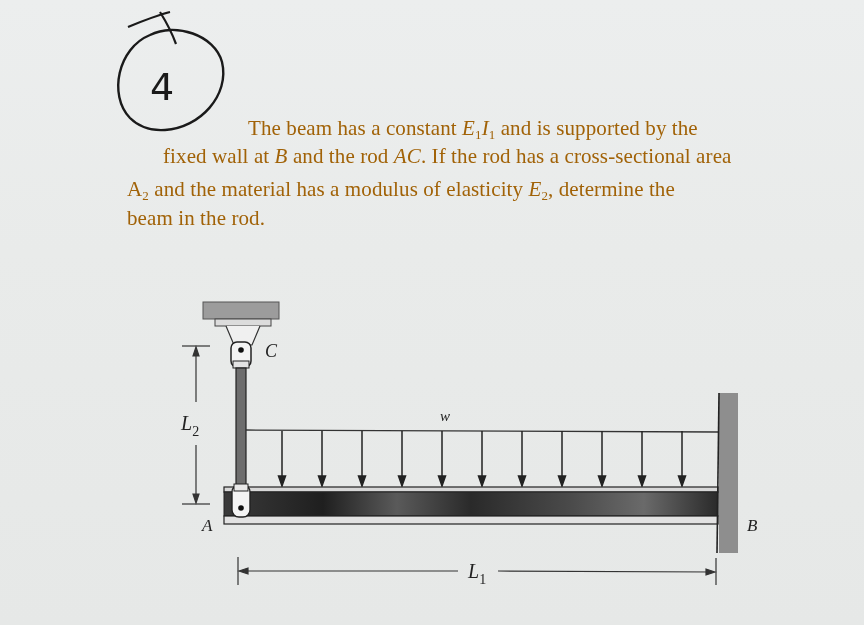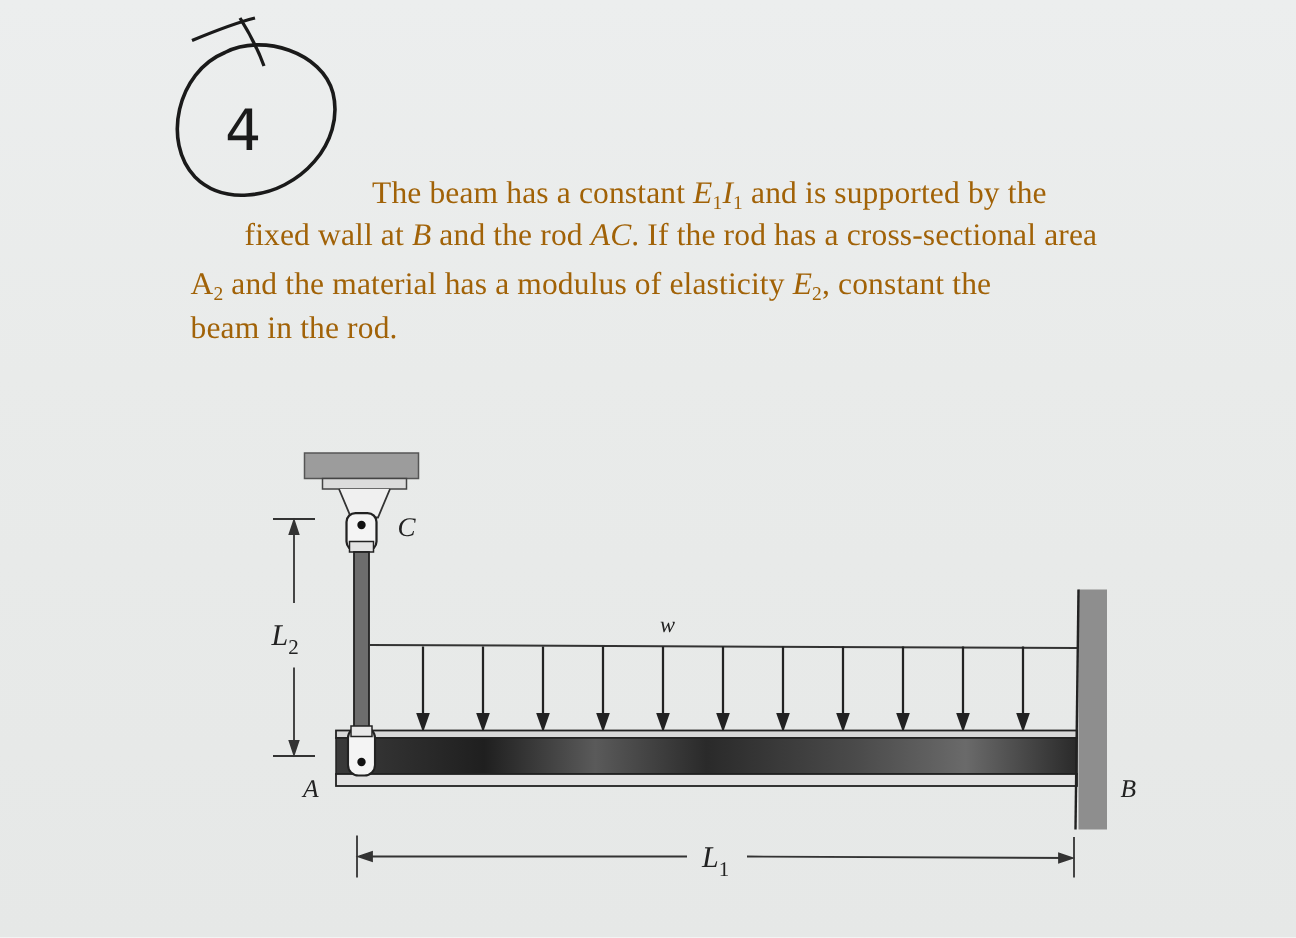--- a/index.html
+++ b/index.html
@@ -128,17 +128,17 @@
   </text>
 </svg>
 
 <div class="problem-line" style="left:248px; top:116px;">
   <span>The beam has a constant </span><i>E</i><sub>1</sub><i>I</i><sub>1</sub><span> and is supported by the</span>
 </div>
 <div class="problem-line" style="left:127px; top:144px;margin-left:36px;">
   <span>fixed wall at </span><i>B</i><span> and the rod </span><i>AC</i><span>. If the rod has a cross-sectional area</span>
 </div>
 <div class="problem-line" style="left:127px; top:177px;">
-  <span>A</span><sub>2</sub><span> and the material has a modulus of elasticity </span><i>E</i><sub>2</sub><span>, constant the</span>
+  <span>A</span><sub>2</sub><span> and the material has a modulus of elasticity </span><i>E</i><sub>2</sub><span>, determine the</span>
 </div>
 <div class="problem-line" style="left:127px; top:206px;">
   <span>beam in the rod.</span>
 </div>
 
 </body></html>

